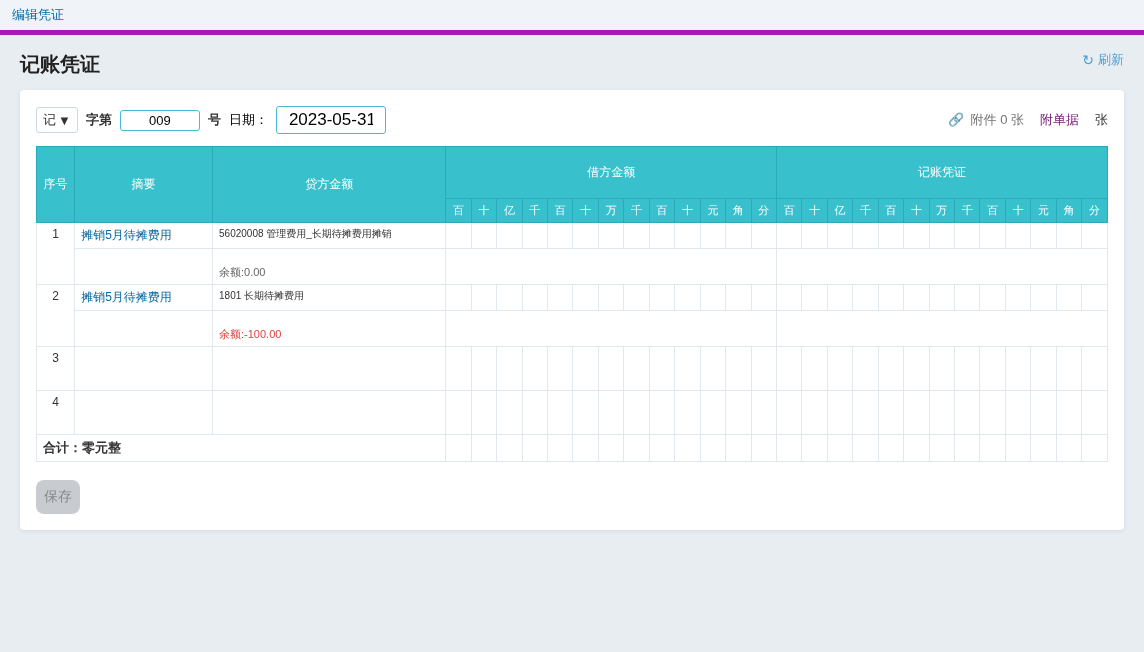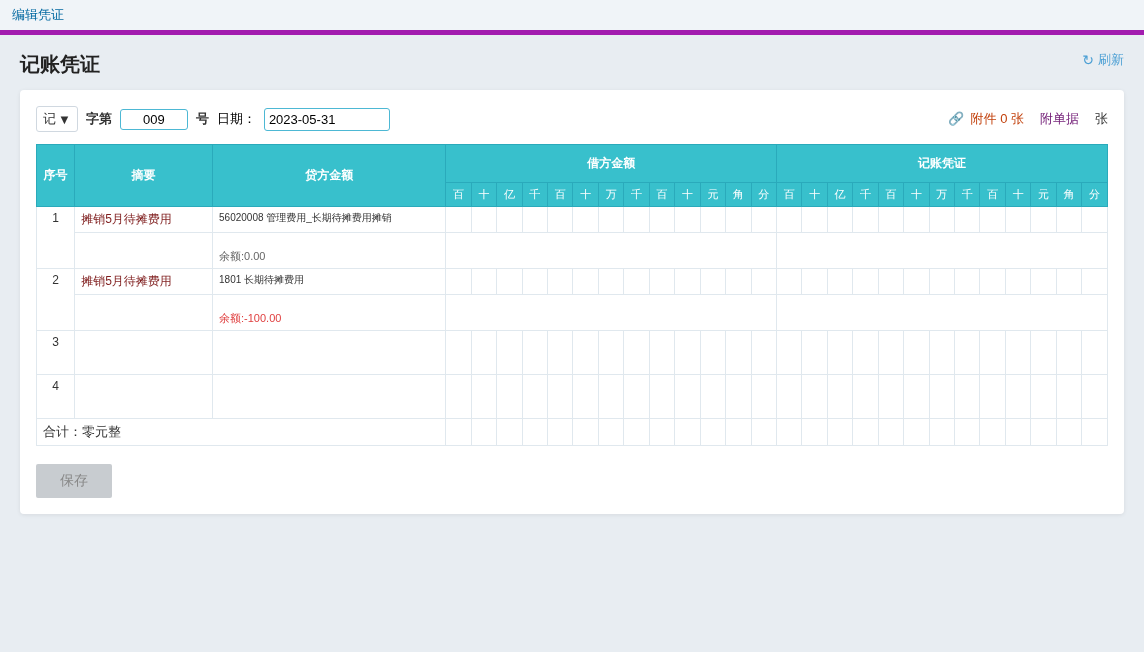--- a/index.html
+++ b/index.html
@@ -72,55 +72,55 @@
       cursor: pointer;
       display: flex;
       align-items: center;
       gap: 2px;
     }
     .meta-input {
       border: 1px solid #4db8d4;
       border-radius: 3px;
       padding: 2px 8px;
       font-size: 13px;
-      width: 68px;
+      width: 80px;
       text-align: center;
     }
     .meta-date-input {
       border: 1px solid #4db8d4;
       border-radius: 3px;
-      padding: 3px 4px;
-      font-size: 13px;
-      width: 126px;
+      padding: 3px 12px;
+      font-size: 17px;
+      width: 110px;
     }
     .meta-right {
       margin-left: auto;
       display: flex;
       align-items: center;
       gap: 16px;
       color: #aaa;
       font-size: 13px;
     }
-    .attachment-label { color: #c2410c; }
+    .attachment-label { color: #737373; }
     .fu-dan-ju { color: #701a75; }
     .zhang-label { color: #333; }
 
     
     .voucher-table {
       width: 100%;
       border-collapse: collapse;
       font-size: 12px;
     }
     .voucher-table thead tr.header-row1 th {
       background: #38c0cc;
       color: #fff;
       text-align: center;
-      padding: 10px 2px;
+      padding: 17px 2px;
       border: 1px solid #2aaabb;
-      font-weight: bold;
+      font-weight: normal;
     }
     .voucher-table thead tr.header-row2 th {
       background: #38c0cc;
       color: #fff;
       text-align: center;
       padding: 4px 1px;
       border: 1px solid #2aaabb;
       font-weight: normal;
       font-size: 11px;
     }
@@ -139,51 +139,51 @@
     }
     .voucher-table tbody td {
       border: 1px solid #e0e8ee;
       padding: 4px 6px;
       vertical-align: top;
       min-height: 30px;
     }
     .cell-account-name { font-size: 10px; color: #333; }
     .cell-balance { font-size: 11px; color: #666; margin-top: 12px; }
     .cell-balance.negative { color: #e04040; }
-    .cell-summary { font-size: 12px; color: #7f1d1d; }
+    .cell-summary { font-size: 12px; color: #0369a1; }
     .seq-cell { text-align: center; color: #333; vertical-align: middle; }
 
     .footer-row td {
       background: #fff;
       border: 1px solid #e0e8ee;
       padding: 8px 10px;
       font-size: 13px;
       color: #333;
-      font-weight: normal;
+      font-weight: bold;
     }
 
     .voucher-footer {
       display: flex;
       align-items: center;
       justify-content: space-between;
       margin-top: 12px;
       padding: 6px 0 0;
     }
     .footer-info {
       display: flex;
       gap: 32px;
       color: #aaa;
       font-size: 12px;
     }
     .save-btn {
       background: #c8ccd0;
       color: #888;
       border: none;
-      border-radius: 2px;
-      padding: 8px 24px;
+      border-radius: 8px;
+      padding: 8px 8px;
       font-size: 14px;
       cursor: not-allowed;
     }
   </style>
 </head>
 <body>
 
 <div class="title-bar">
   <span>编辑凭证</span>
 </div>

